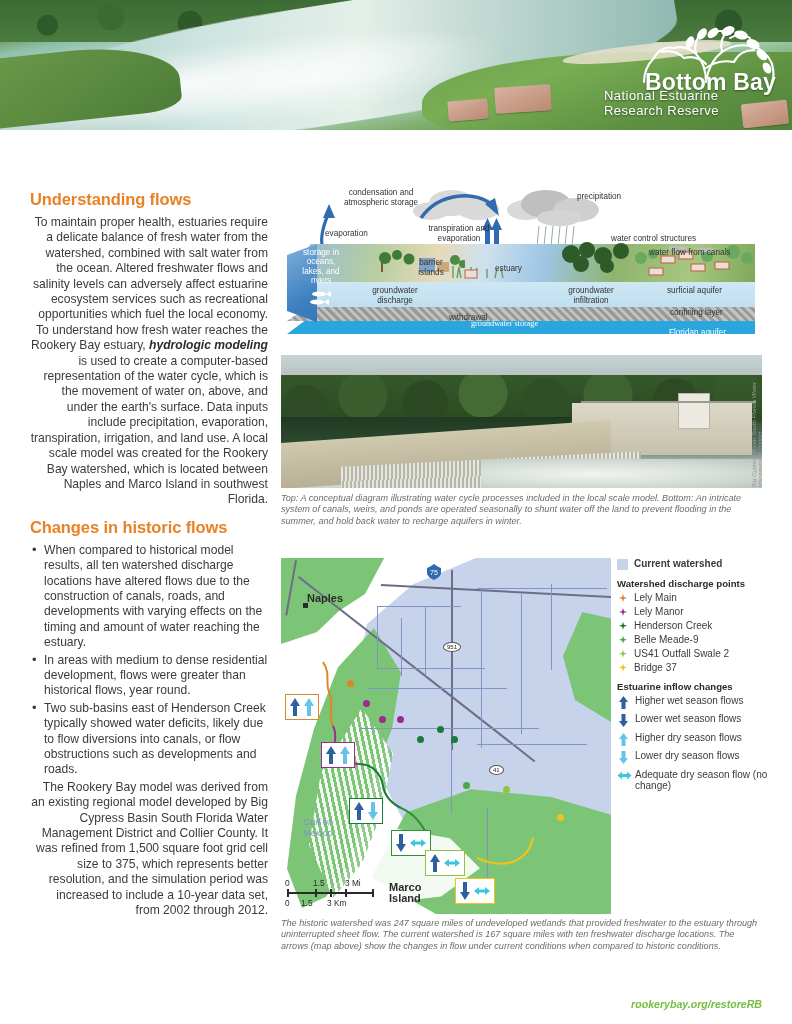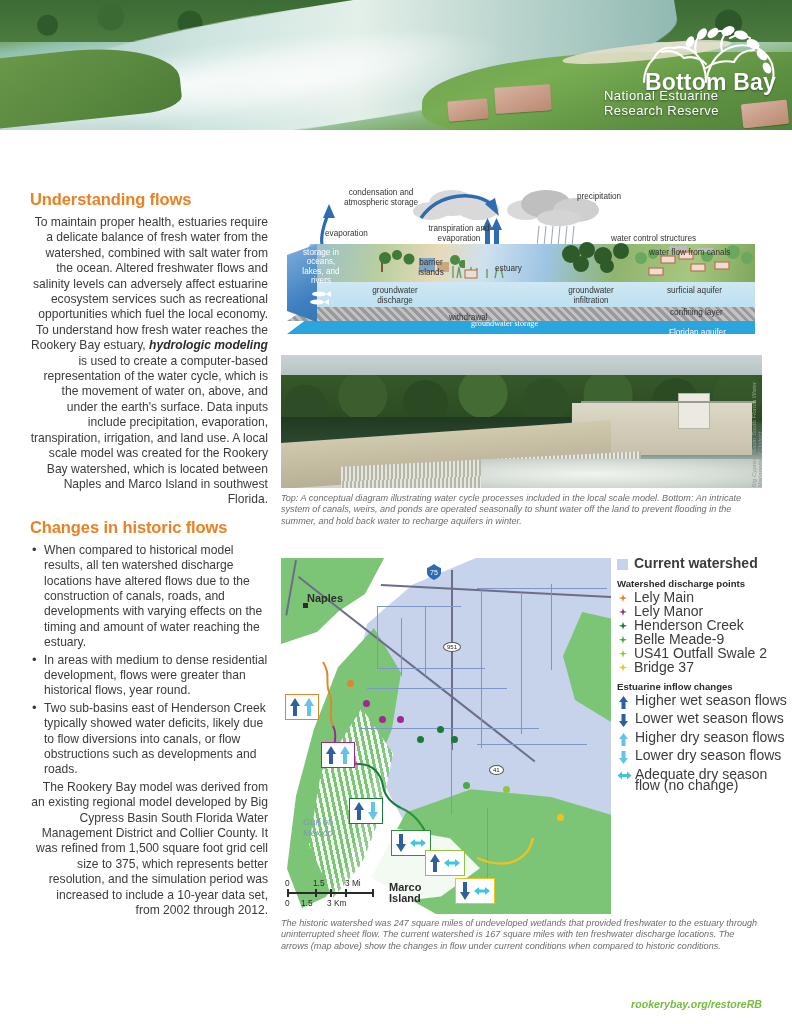--- a/index.html
+++ b/index.html
@@ -243,21 +243,21 @@
   }
   .scalebar { position:absolute; left:4px; bottom:6px; width:130px; font-size:8.3px; color:#2b2b2b; }
   .scalebar-line { position:relative; height:8px; margin:1px 0; }
   .scalebar-line:before { content:""; position:absolute; left:2px; top:3px; width:86px; height:1.6px; background:#2b2b2b;}
   .scalebar-tick { position:absolute; top:0px; width:1.6px; height:8px; background:#2b2b2b; }
 
   
   .legend { position:absolute; left:617px; top:558px; width:172px; }
   .legend-row { display:flex; align-items:flex-start; gap:6px; margin-bottom:2.5px; }
   .legend-title { font-size:9.6px; font-weight:bold; color:#2b2b2b; margin:8px 0 3px 0; }
-  .legend-label { font-size:14px; color:#3b3b3b; line-height:11.4px; }
+  .legend-label { font-size:10px; color:#3b3b3b; line-height:11.4px; }
   .swatch-box { width:11px; height:11px; background:#c6d3ea; flex:0 0 11px; margin-top:1px; }
   .swatch-dot { width:8px; height:8px; flex:0 0 8px; margin: 2px 1px 0 2px;
     clip-path: polygon(50% 0,62% 38%,100% 50%,62% 62%,50% 100%,38% 62%,0 50%,38% 38%); }
   .arrow-ico { width:12px; flex:0 0 12px; text-align:center; font-size:11px; line-height:11px; margin-top:1px; }
 
   
   .map-caption { position:absolute; left:281px; top:918px; width:481px;
     font-size:9.1px; line-height:11.4px; color:#6c6c6c; font-style:italic; }
   .footer-url { position:absolute; right:30px; bottom:14px;
     font-size:10.6px; font-weight:bold; font-style:italic; color:#74bd3f; }

